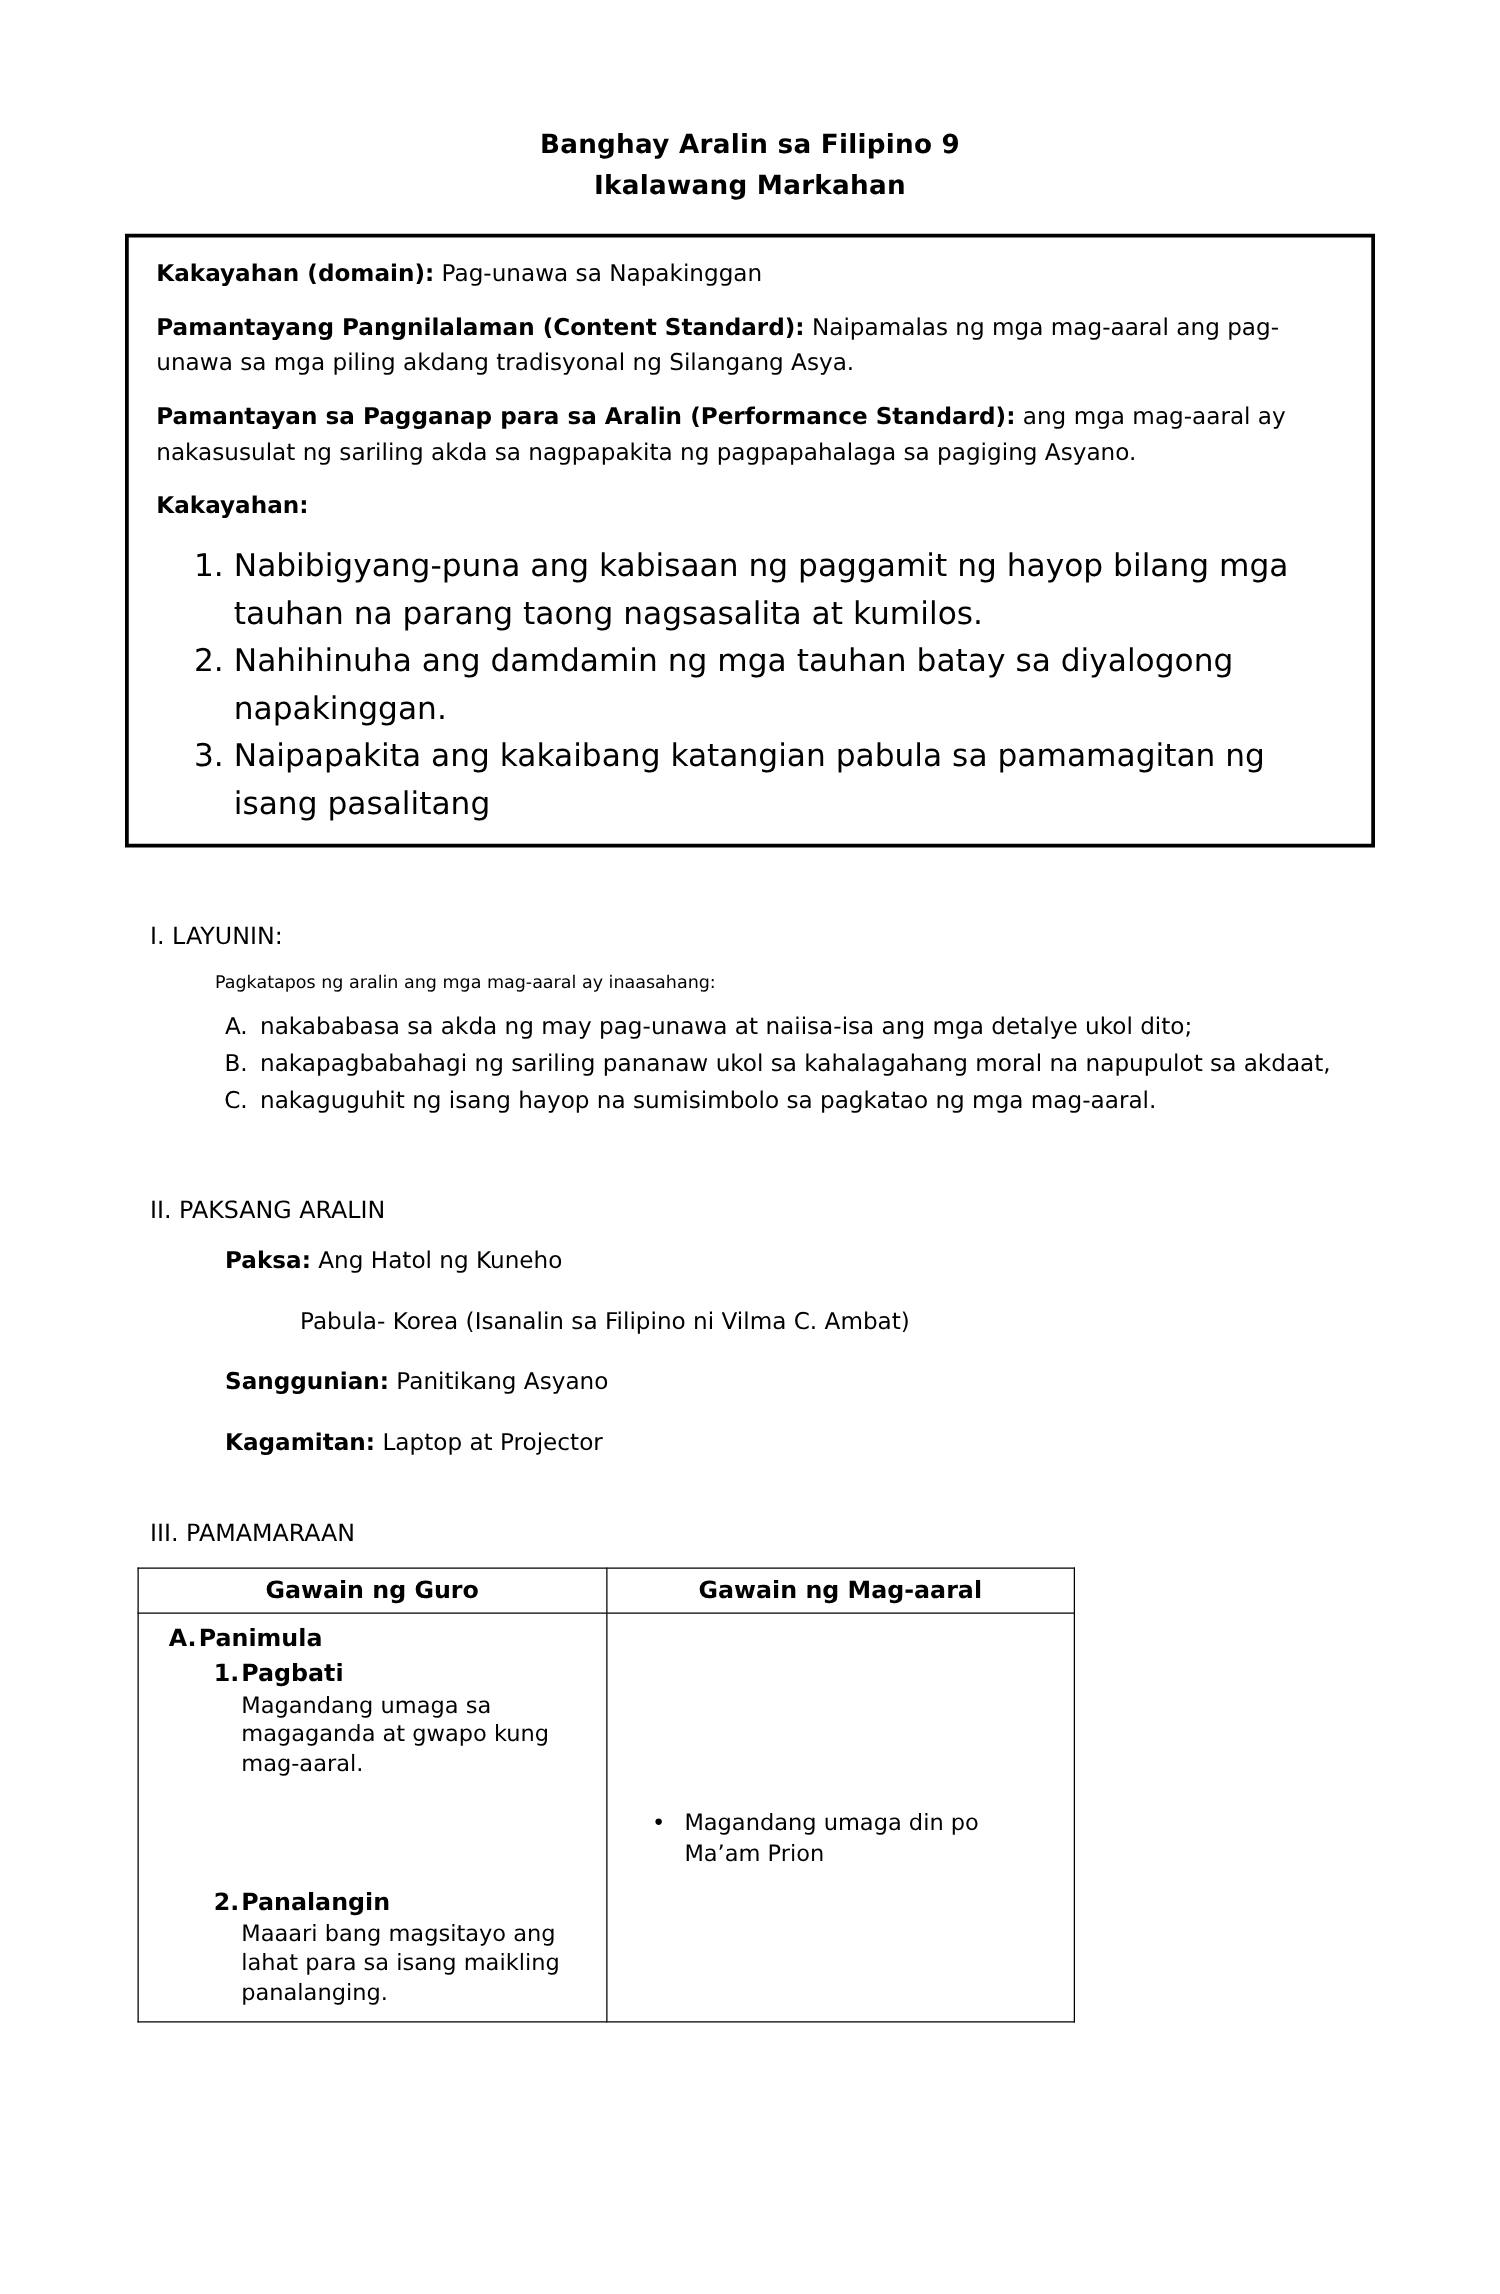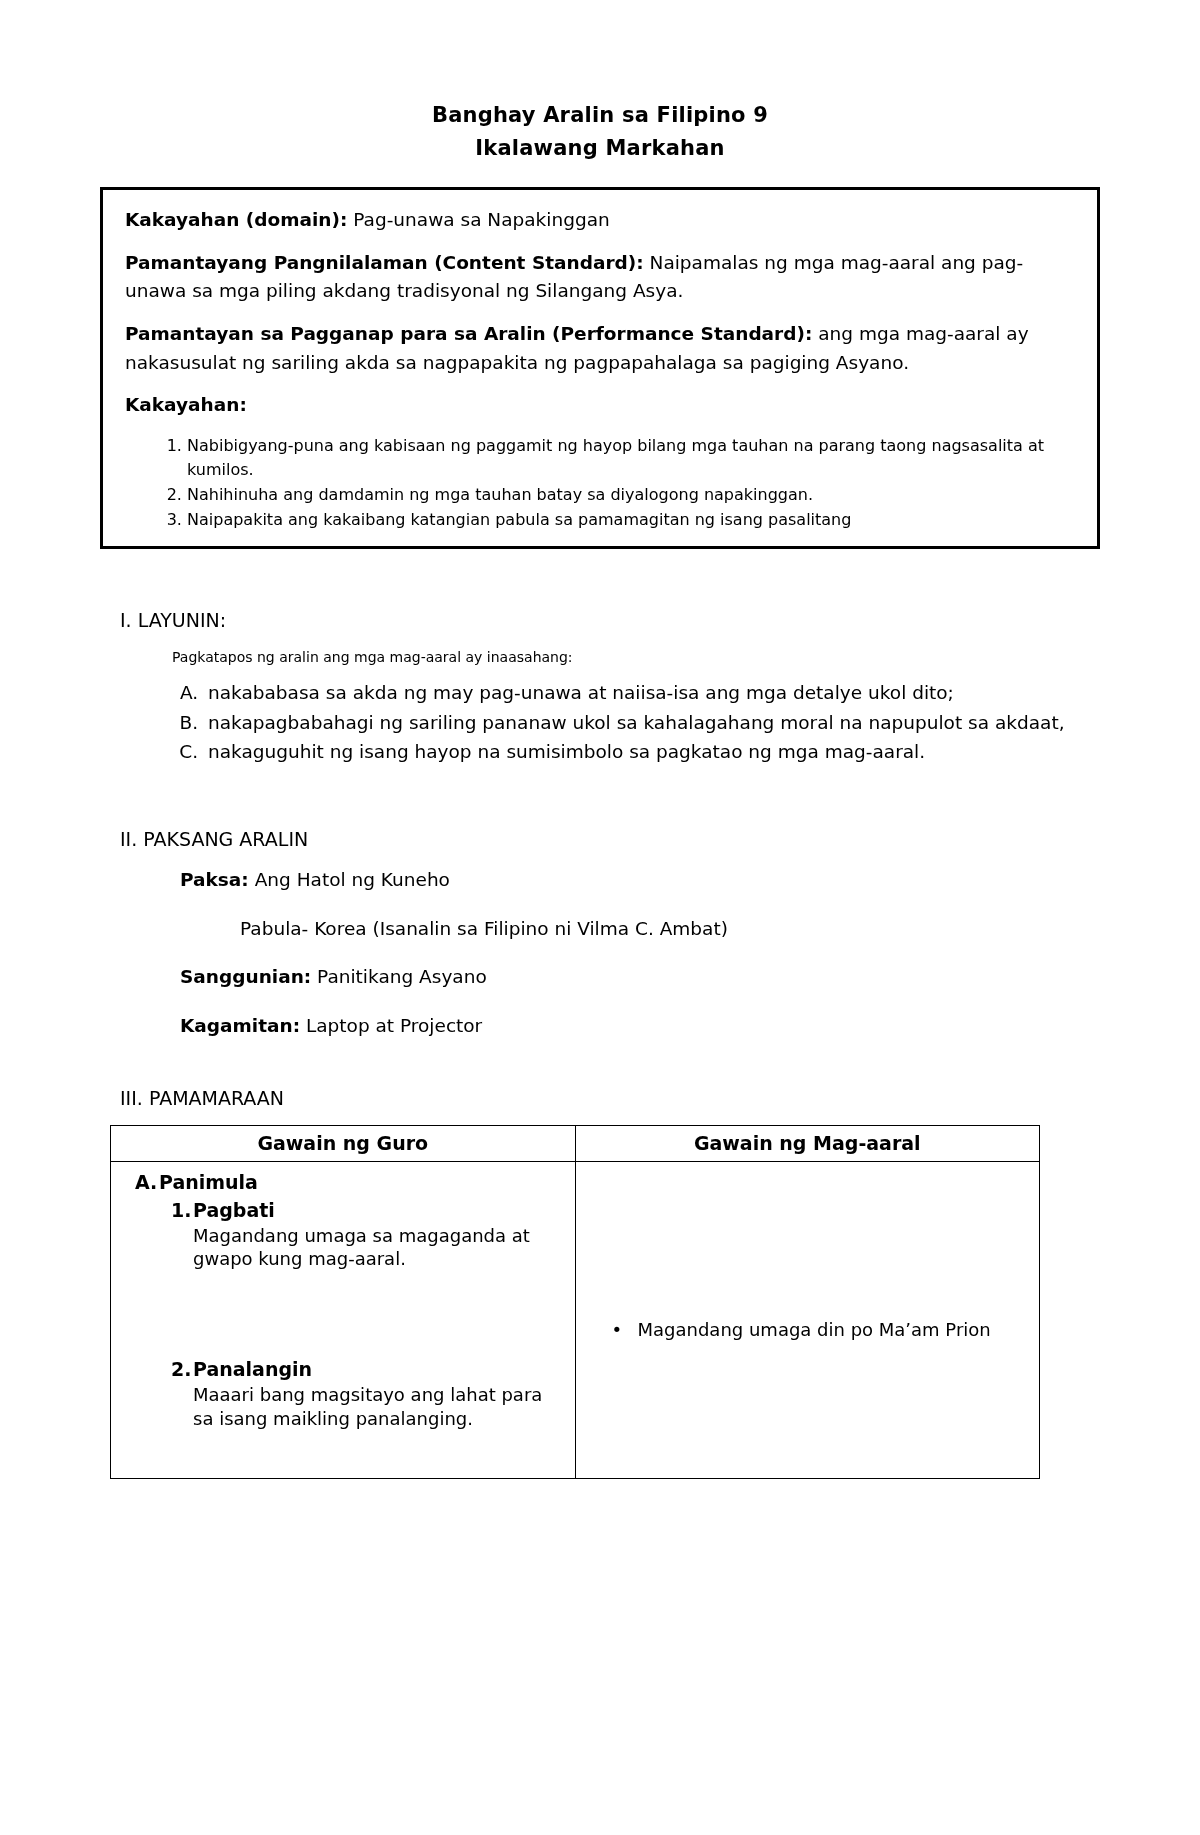--- a/index.html
+++ b/index.html
@@ -54,21 +54,21 @@
   }
   .std-line:last-child {
     margin-bottom: 0;
   }
   .lbl {
     font-weight: bold;
   }
   .std-list {
     margin: 4px 0 4px 0;
     padding-left: 62px;
-    font-size: 16px;
+    font-size: 25px;
     line-height: 1.5;
   }
   .std-list li {
     margin-bottom: 1px;
   }
 
   
   .section {
     margin-bottom: 18px;
   }
@@ -114,21 +114,21 @@
   .sub-line {
     font-size: 18.5px;
     line-height: 1.55;
     margin: 0 0 20px 0;
     padding-left: 140px;
   }
 
   
   .proc-table {
     border-collapse: collapse;
-    width: 930px;
+    width: 750px;
     margin-left: 10px;
     table-layout: fixed;
   }
   .proc-table th,
   .proc-table td {
     border: 1.5px solid #000;
     vertical-align: top;
     font-size: 18px;
     line-height: 1.35;
   }

